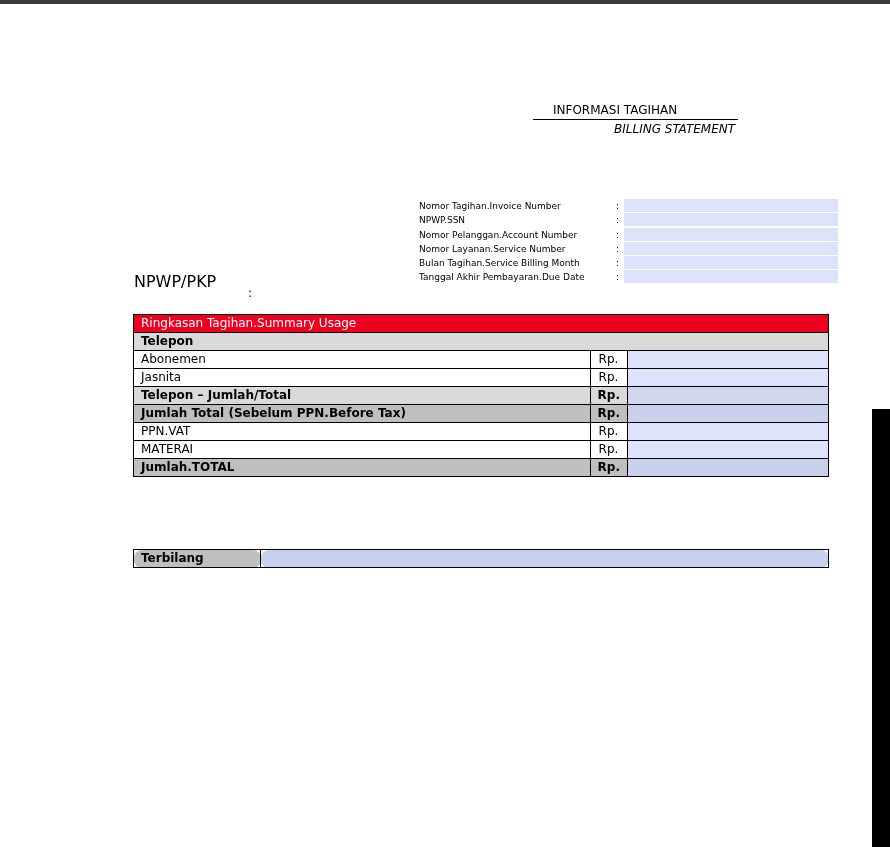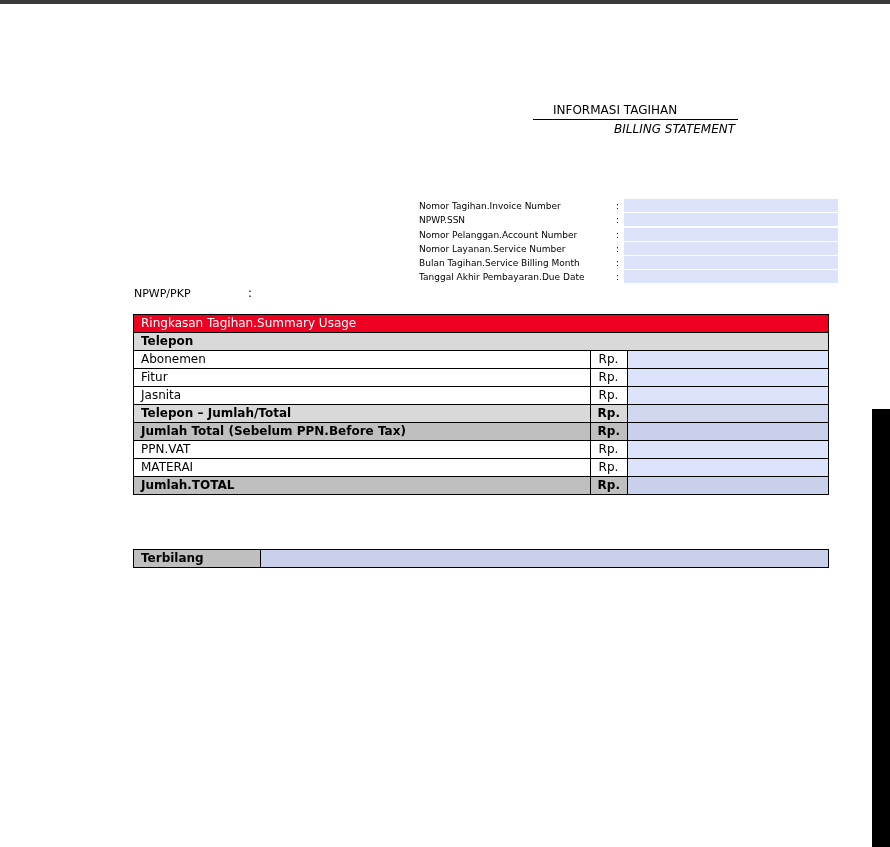--- a/index.html
+++ b/index.html
@@ -7,35 +7,35 @@
   .topbar{position:absolute;left:0;top:0;width:890px;height:4px;background:#3a3a3a;}
   .sidebar-dark{position:absolute;left:872px;top:409px;width:18px;height:438px;background:#000;}
   .hdr-title{position:absolute;left:543px;top:103px;font-size:12px;margin-left:10px;}
   .hdr-line{position:absolute;left:533px;top:119px;width:205px;height:1px;background:#000;}
   .hdr-sub{position:absolute;left:594px;top:122px;font-size:12px;font-style:italic;margin-left:20px;}
   .info{position:absolute;left:419px;top:199px;}
   .info-row{position:relative;height:14.3px;font-size:9px;line-height:14px;}
   .info-label{position:absolute;left:0;top:0;white-space:nowrap;}
   .info-colon{position:absolute;left:197px;top:0;}
   .info-val{position:absolute;left:205px;top:0;width:214px;height:13px;background:#dce3fb;}
-  .npwp{position:absolute;left:134px;top:287px;font-size:11px;}
+  .npwp{position:absolute;left:134px;top:272px;font-size:16px;}
   .npwp-colon{position:absolute;left:248px;top:286px;font-size:12px;}
   table.sum{position:absolute;left:133px;top:314px;width:696px;border-collapse:collapse;font-size:12px;}
   table.sum td{border:1px solid #000;padding:0 7px;height:17px;line-height:17px;}
   .red td{background:#ee0020;color:#fff;height:31px;}
   .sect td{background:#d9d9d9;font-weight:bold;}
   .item td.rp{width:22px;padding:0 6px 0 8px;}
   .item td.val{background:#dce3fb;width:186px;}
   .sub td{background:#d9d9d9;font-weight:bold;height:28px;vertical-align:top;}
   .sub td.rp{vertical-align:middle;}
   .sub td.val{background:#cfd6ee;}
   .tot td{background:#bfbfbf;font-weight:bold;height:28px;vertical-align:top;}
   .tot td.rp{vertical-align:middle;}
   .tot td.val{background:#c8d0ec;}
-  .wrd td{height:31px;}
+  .wrd td{height:31px;border-radius:8px;}
   .wrd td.lbl{background:#bfbfbf;width:112px;}
   .wrd td.val{background:#c8d0ec;}
 </style>
 </head>
 <body>
 
 <div class="topbar"></div>
 <div class="sidebar-dark"></div>
 
 <div class="hdr-title">INFORMASI TAGIHAN</div>
@@ -85,25 +85,20 @@
       </tr>
   <tr class="sect">
         <td colspan="3">Telepon</td>
       </tr>
   <tr class="item">
         <td>Abonemen</td>
         <td class="rp">Rp.</td>
         <td class="val"></td>
       </tr>
   <tr class="item">
-        <td>Fitur</td>
-        <td class="rp">Rp.</td>
-        <td class="val"></td>
-      </tr>
-  <tr class="item">
         <td>Jasnita</td>
         <td class="rp">Rp.</td>
         <td class="val"></td>
       </tr>
   <tr class="sub">
         <td>Telepon – Jumlah/Total</td>
         <td class="rp">Rp.</td>
         <td class="val"></td>
       </tr>
   <tr class="tot">

